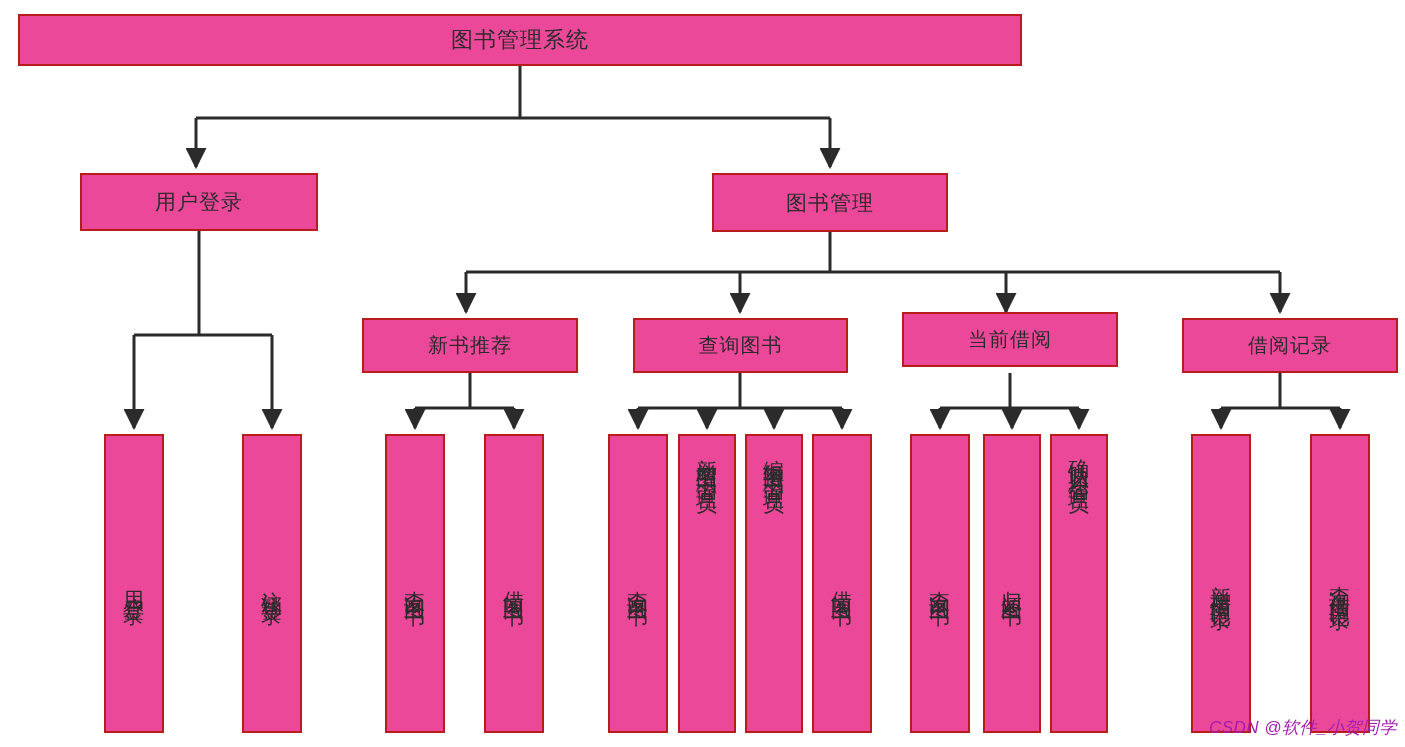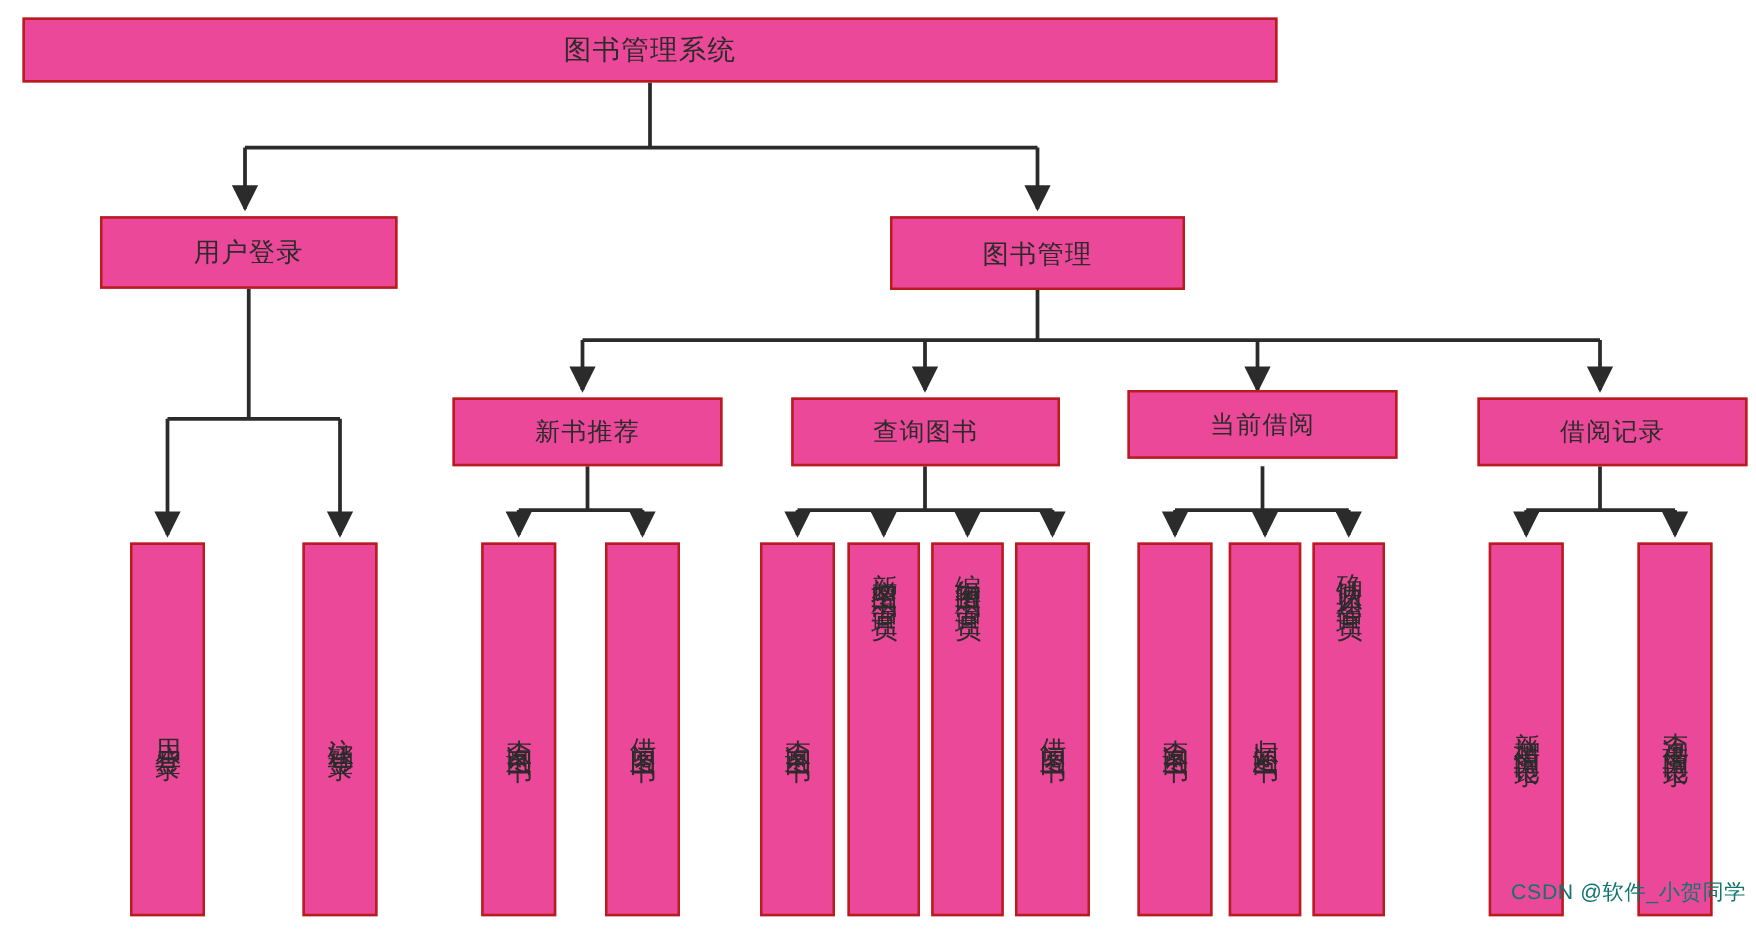--- a/index.html
+++ b/index.html
@@ -70,25 +70,26 @@
     padding-top: 6px;
     box-sizing: border-box;
   }
   .hlabel {
     white-space: nowrap;
     letter-spacing: 1px;
   }
   #watermark {
     position: absolute;
     right: 8px;
-    bottom: 22px;
+    bottom: 8px;
     font-size: 17px;
-    color: #0f766e;
+    color: #a21caf;
     white-space: nowrap;
     letter-spacing: 0.5px;
+    font-style: italic;
   }
 </style>
 </head>
 <body>
 
 <div id="canvas">
 
   <svg id="wires" viewBox="0 0 1405 747" xmlns="http://www.w3.org/2000/svg">
     <defs>
       <marker id="arrow" viewBox="0 0 10 10" refX="9" refY="5" markerWidth="7" markerHeight="7" orient="auto-start-reverse">

